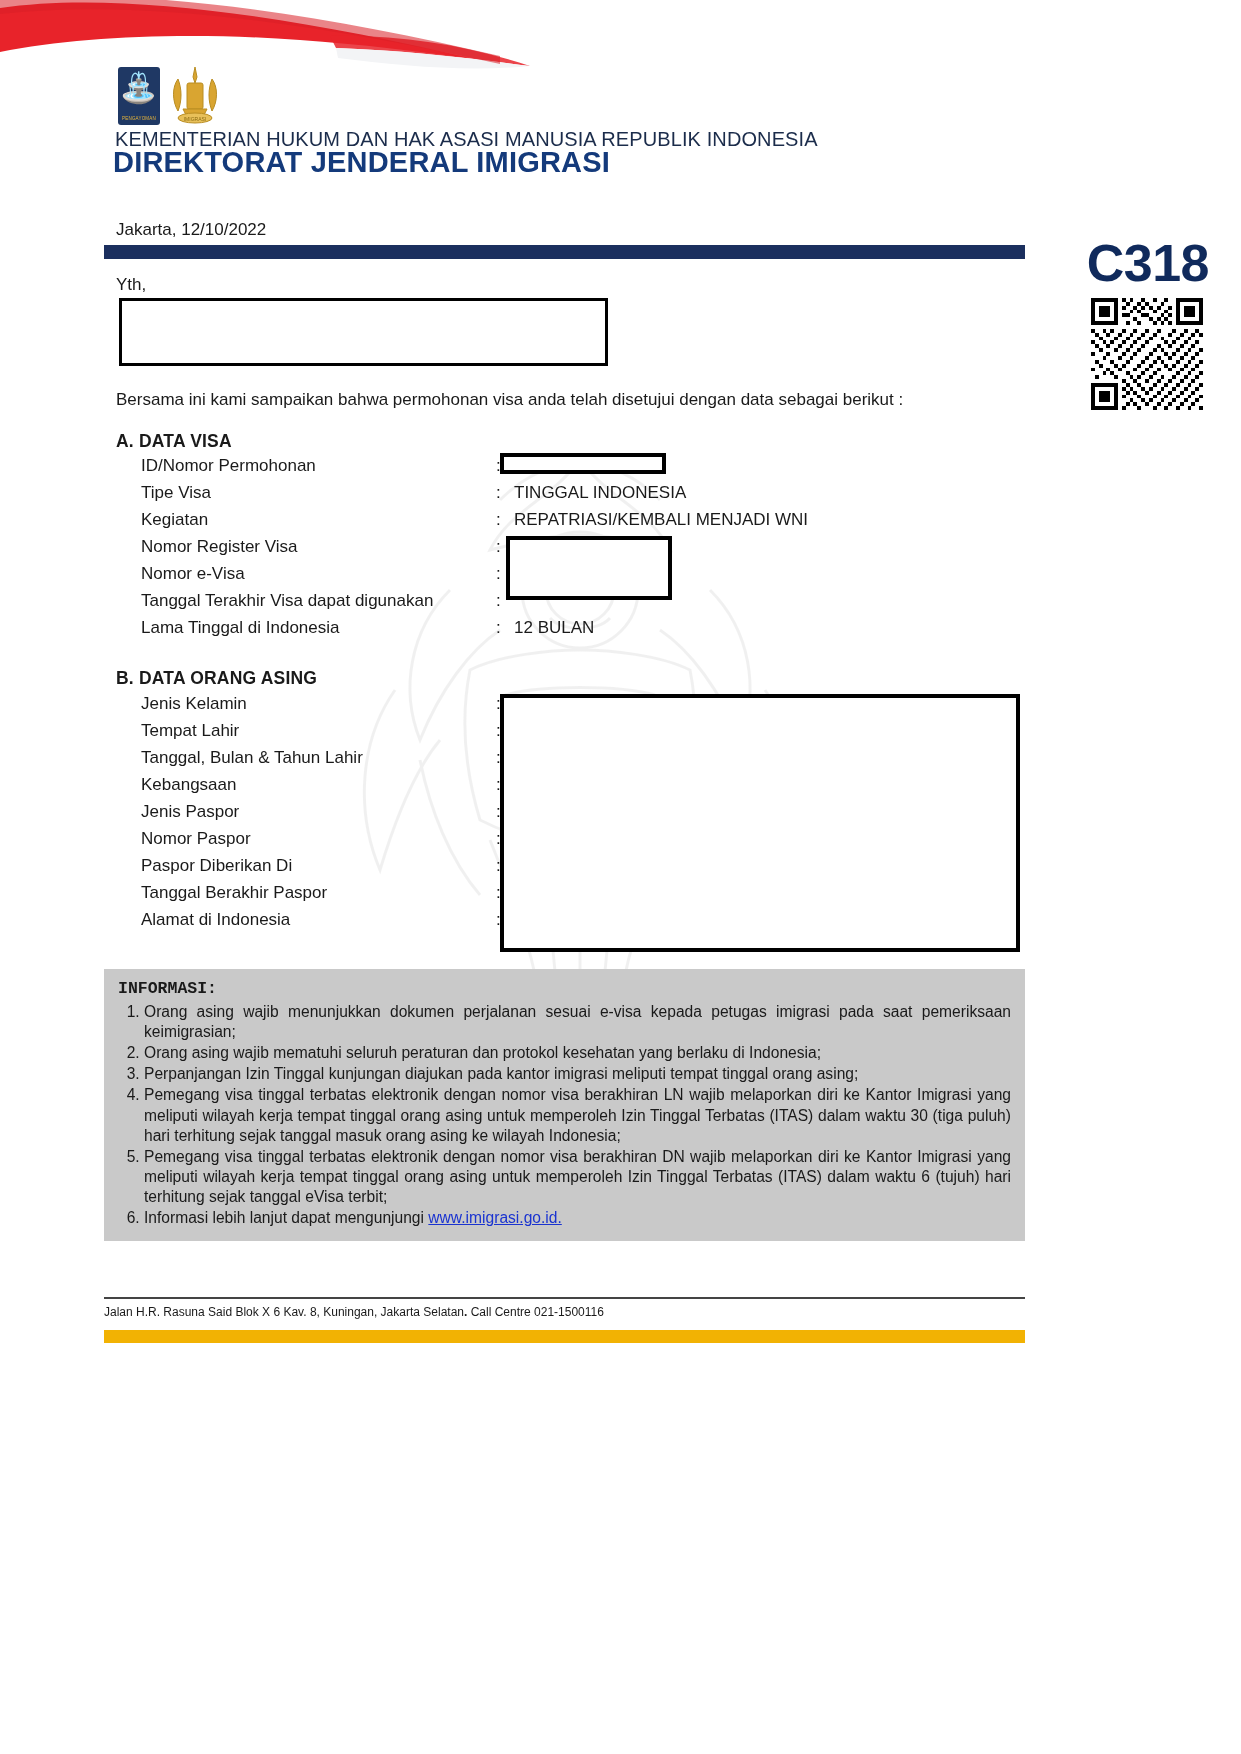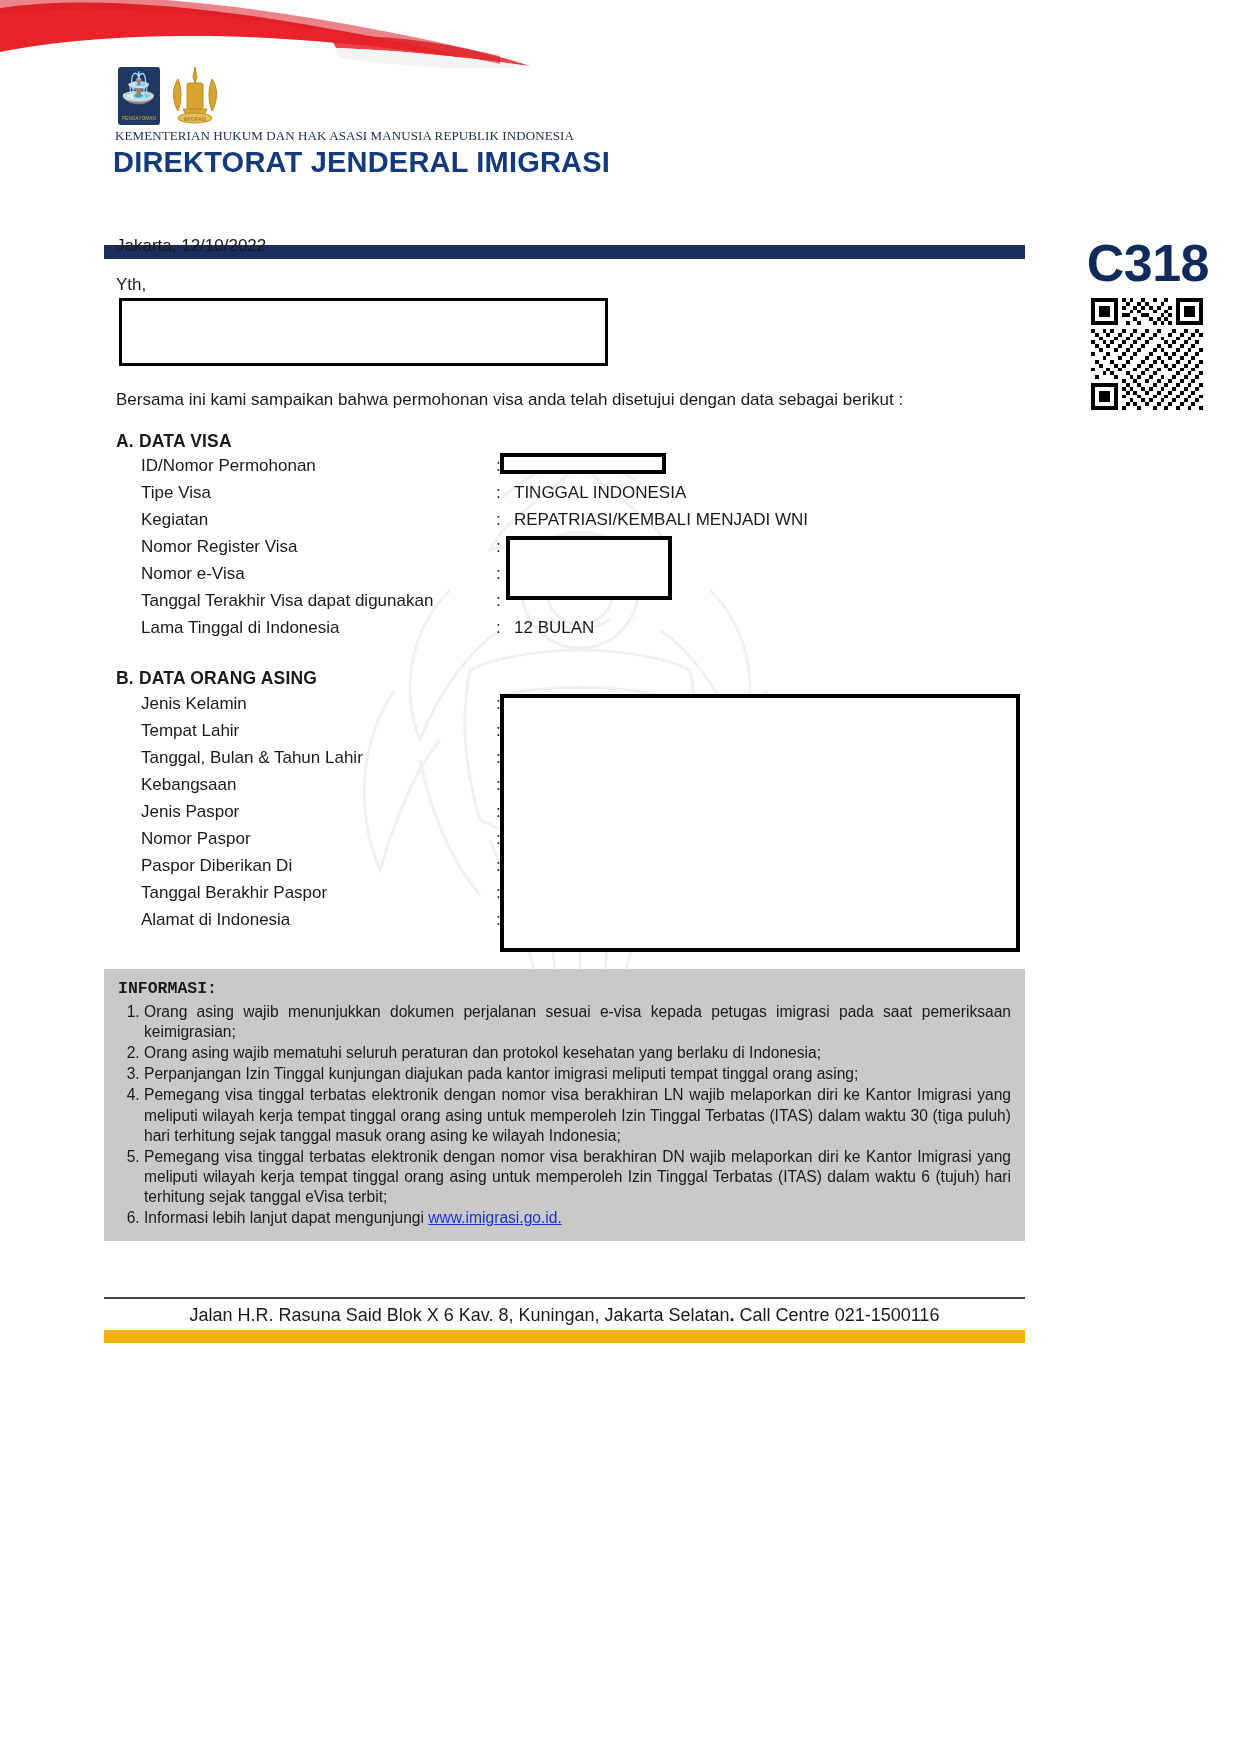--- a/index.html
+++ b/index.html
@@ -73,25 +73,24 @@
   }
   .crest-gold {
     width: 58px; height: 62px;
     position: relative;
   }
   .crest-gold svg { display:block; }
 
   .ministry-line {
     position: absolute;
     left: 115px; top: 68px;
-    font-size: 13px;
+    font-size: 20px;
     letter-spacing: .1px;
     color: #1b2c4b;
     white-space: nowrap;
-    font-family: Liberation Serif, serif;
   }
   .dept-line {
     position: absolute;
     left: 113px; top: 86px;
     font-size: 29px;
     font-weight: bold;
     color: #143a7b;
     letter-spacing: .2px;
     white-space: nowrap;
   }
@@ -142,21 +141,21 @@
   
   .content {
     position: absolute;
     left: 0; top: 0;
     width: 1241px;
     z-index: 2;
   }
 
   .place-date {
     position: absolute;
-    left: 116px; top: 236px;
+    left: 116px; top: 220px;
     font-size: 17px;
   }
   .yth {
     position: absolute;
     left: 116px; top: 275px;
     font-size: 17px;
   }
   .redact-addressee {
     position: absolute;
     left: 119px; top: 298px;
@@ -268,22 +267,21 @@
     left: 104px; top: 1297px;
     width: 921px;
     height: 2px;
     background: #444;
     z-index: 2;
   }
   .footer-text {
     position: absolute;
     left: 104px; top: 1305px;
     width: 921px;
-    text-align: center;
-    font-size: 18px;
+    font-size: 12px;
     z-index: 2;
     white-space: nowrap;
   }
   .footer-bar {
     position: absolute;
     left: 104px; top: 1330px;
     width: 921px; height: 13px;
     background: #f2b203;
     z-index: 2;
   }

